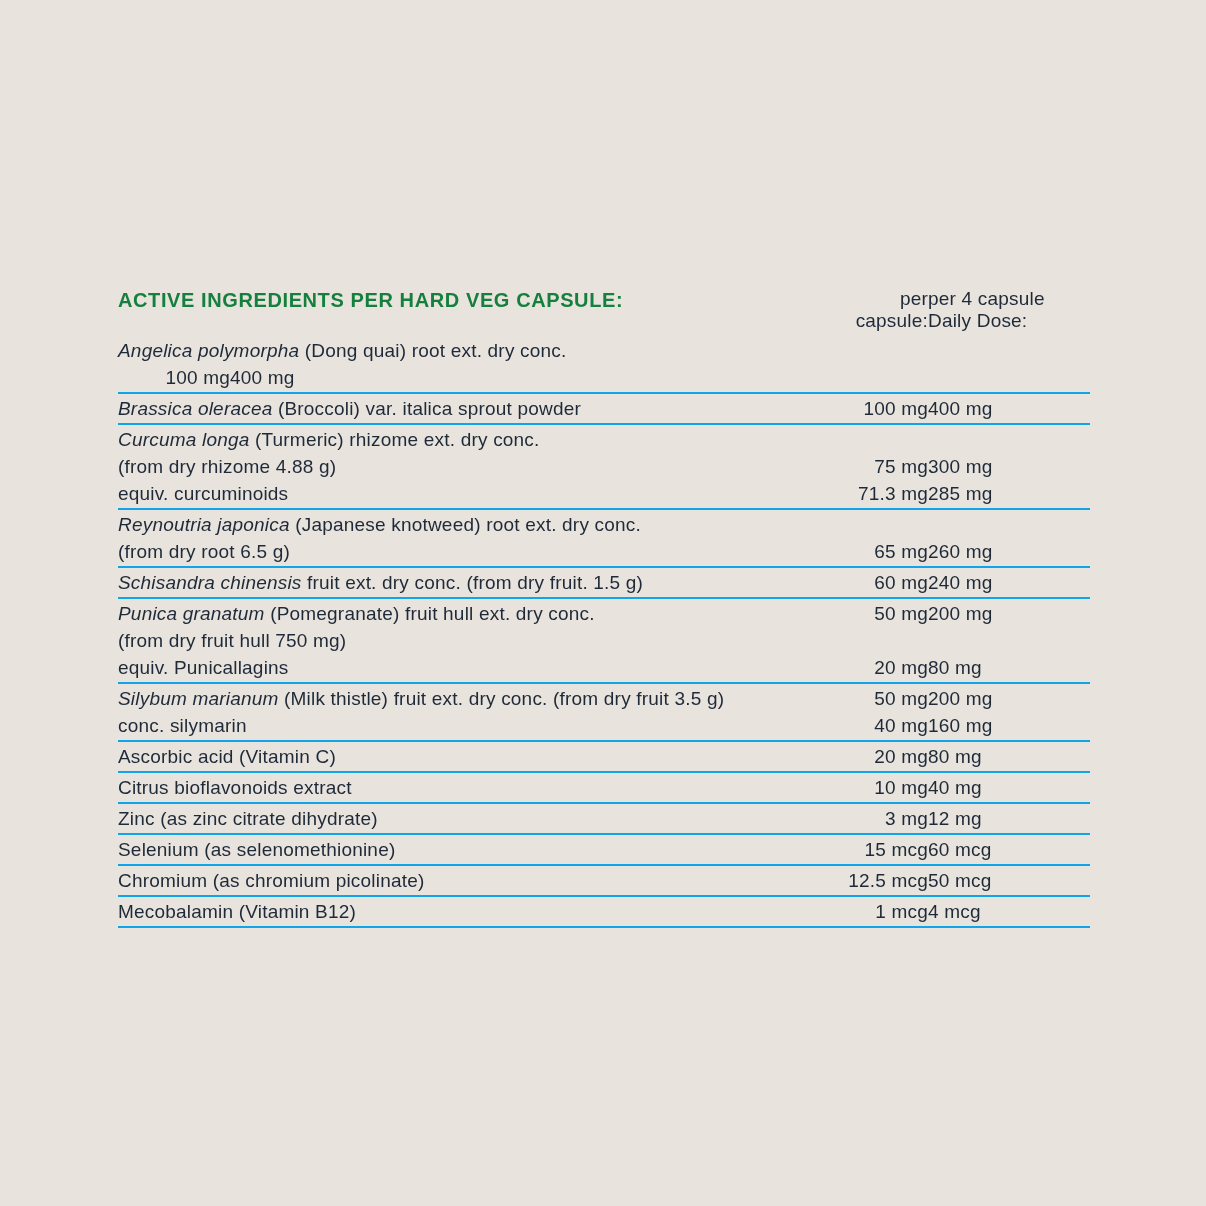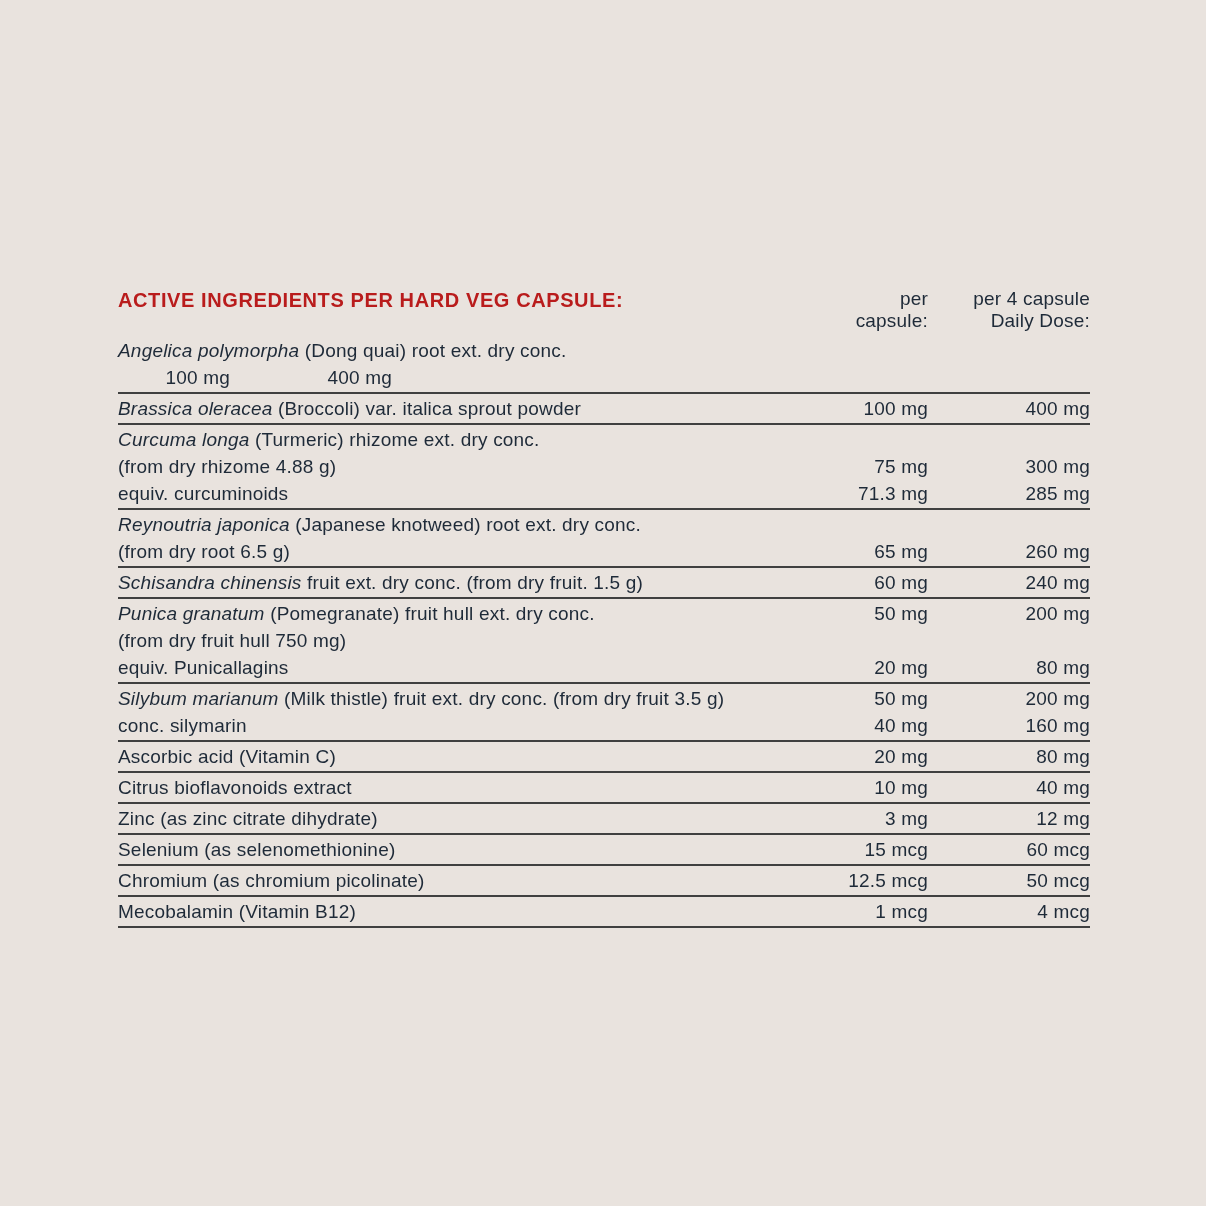--- a/index.html
+++ b/index.html
@@ -15,36 +15,36 @@
     left: 118px; top: 288px;
     width: 972px;
   }
   .header-row {
     display: flex;
     align-items: flex-start;
     margin-bottom: 4px;
   }
   .cell.name { flex: 1; min-width: 0; padding-right: 8px; }
   .cell.v1 { width: 112px; text-align: right; white-space: nowrap; }
-  .cell.v2 { width: 162px; text-align: right; white-space: nowrap; }
+  .cell.v2 { width: 162px; text-align: left; white-space: nowrap; }
   .title {
     font-weight: bold;
     font-size: 20px;
     letter-spacing: 0.6px;
     line-height: 24px;
-    color: #b91c1c;
+    color: #15803d;
   }
   .colhead {
     font-size: 19px;
     line-height: 22px;
     letter-spacing: 0.2px;
   }
   .colhead span { display: block; }
   .group {
-    border-bottom: 2px solid #404040;
+    border-bottom: 2px solid #0ea5e9;
     padding: 1px 0;
   }
   .row {
     display: flex;
     align-items: baseline;
     font-size: 19px;
     line-height: 27px;
     letter-spacing: 0.2px;
   }
   .latin { font-style: italic; }

